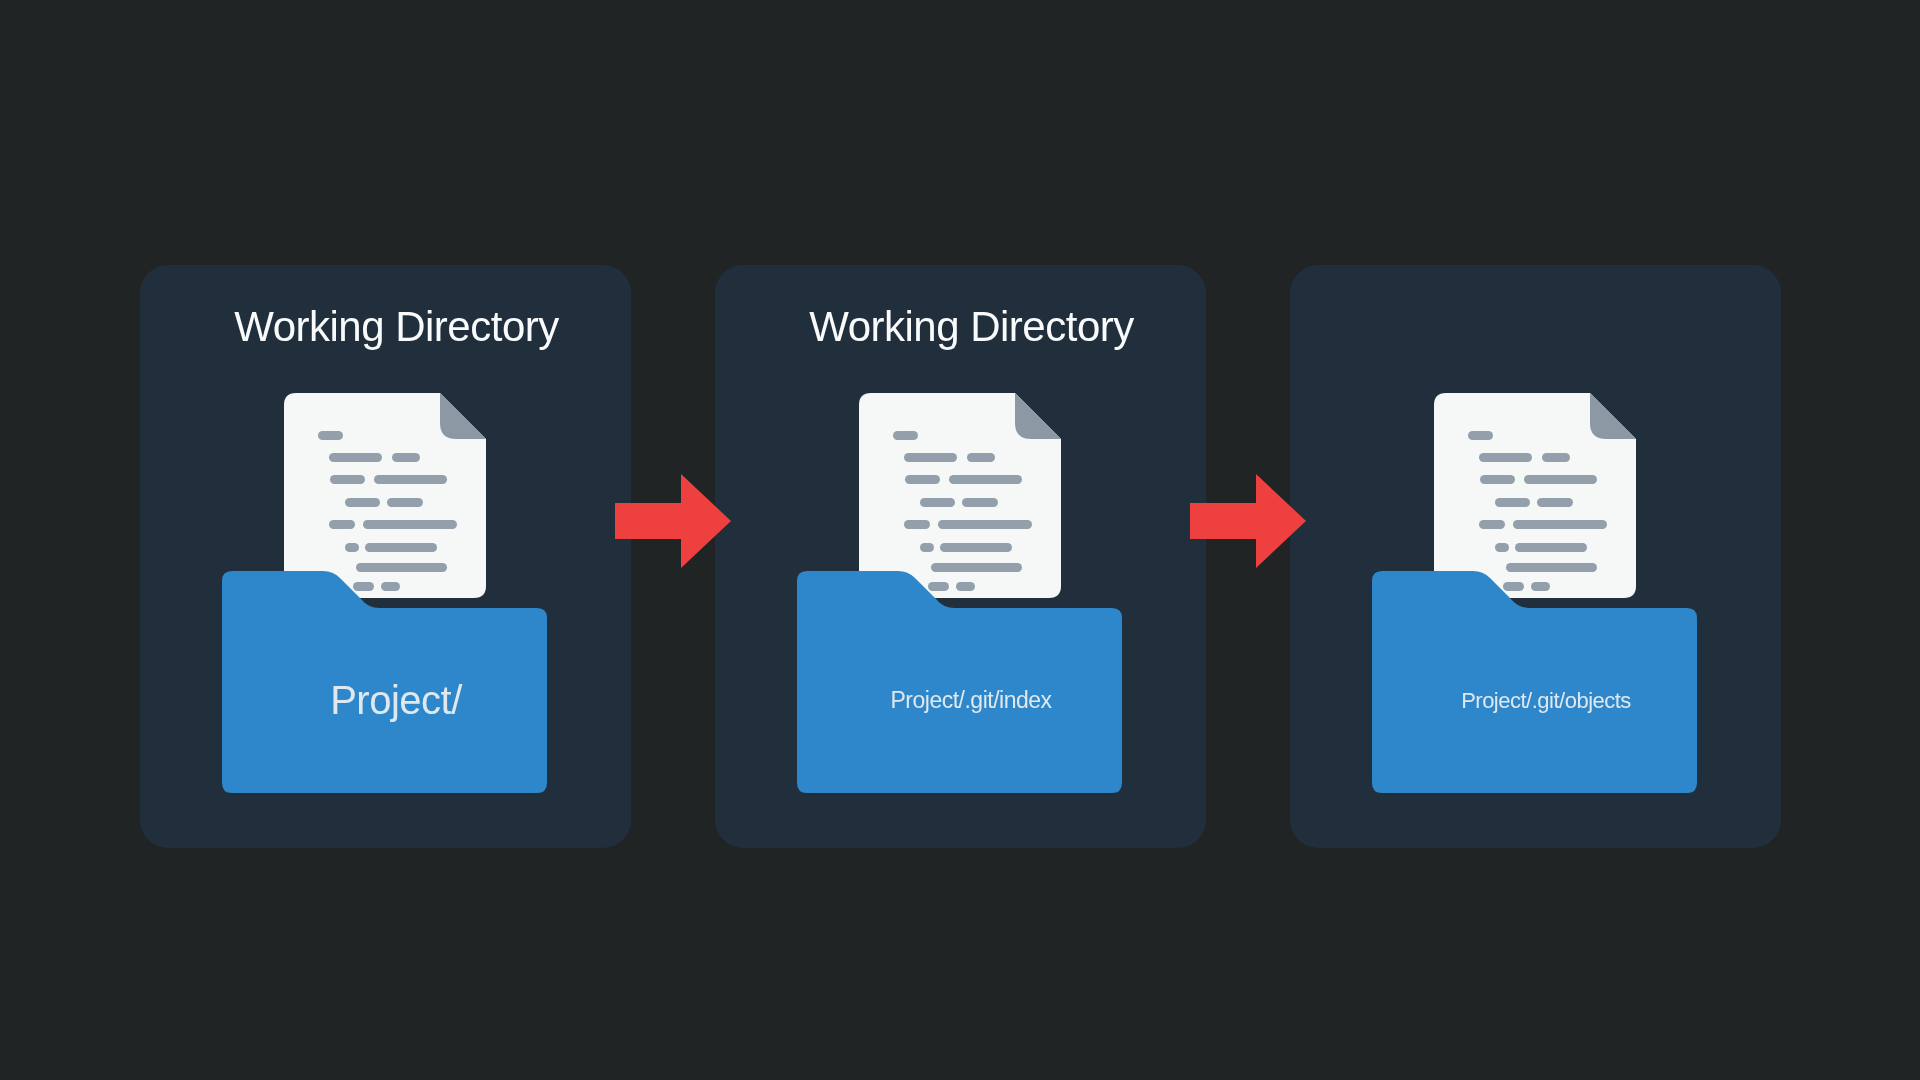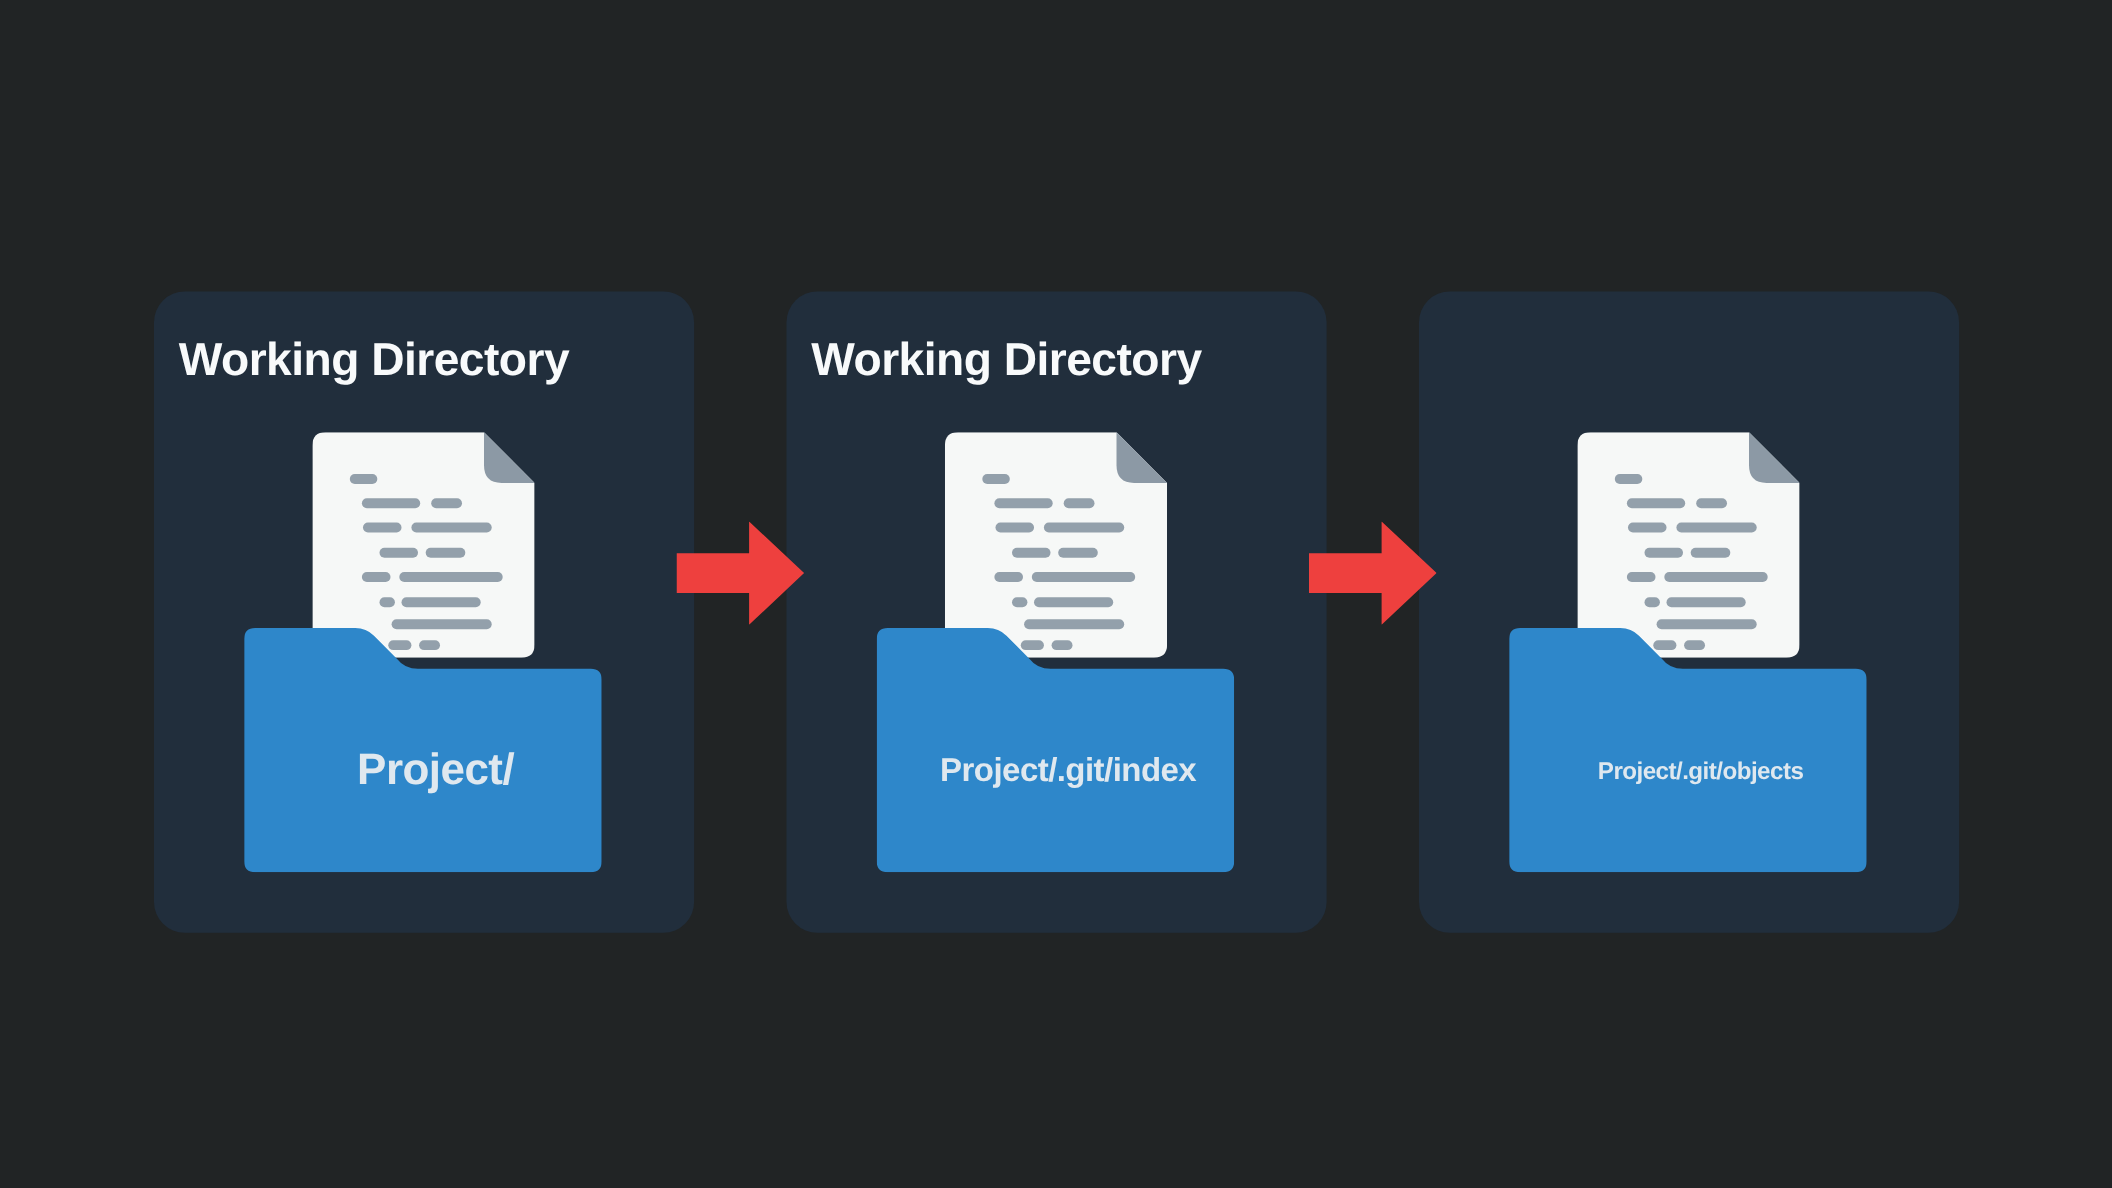--- a/index.html
+++ b/index.html
@@ -31,22 +31,23 @@
     width:491px;
     height:583px;
     background:var(--panel);
     border-radius:28px;
   }
   .stage-title{
     position:absolute;
     top:38px;
     left:0;
     width:100%;
+    text-align:center;
     font-size:42px;
-    font-weight:700;
+    font-weight:400;
     letter-spacing:-0.5px;
     color:var(--title-text);
     padding-left:23px;
   }
   .doc{
     position:absolute;
     left:144px;
     top:128px;
     width:202px;
     height:205px;
@@ -63,28 +64,28 @@
   }
   .folder svg{position:absolute;inset:0;width:100%;height:100%;}
   .folder svg path{fill:var(--folder);}
   .folder-label{
     position:absolute;
     left:0;right:0;
     top:37px;bottom:0;
     display:flex;
     align-items:center;
     justify-content:center;
-    font-weight:700;
+    font-weight:400;
     letter-spacing:-0.5px;
     color:var(--label-text);
     white-space:nowrap;
     margin-left:24px;
   }
   .panel:nth-of-type(1) .folder-label{font-size:40px;}
-  .panel:nth-of-type(2) .folder-label{font-size:30px;}
+  .panel:nth-of-type(2) .folder-label{font-size:23px;}
   .panel:nth-of-type(3) .folder-label{font-size:22px;}
   .arrow-slot{
     position:relative;
     flex:none;
     width:84px;
     height:583px;
   }
   .arrow-slot svg{
     position:absolute;
     top:209px;

